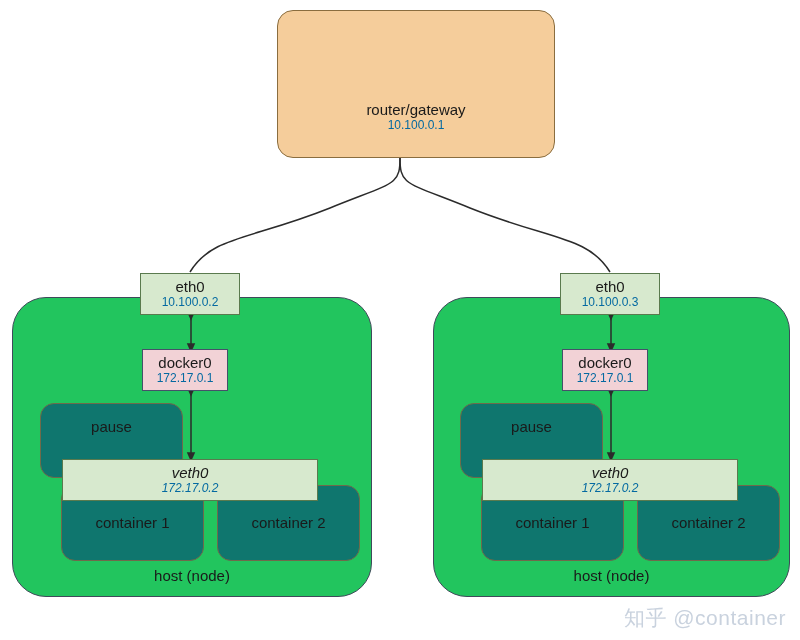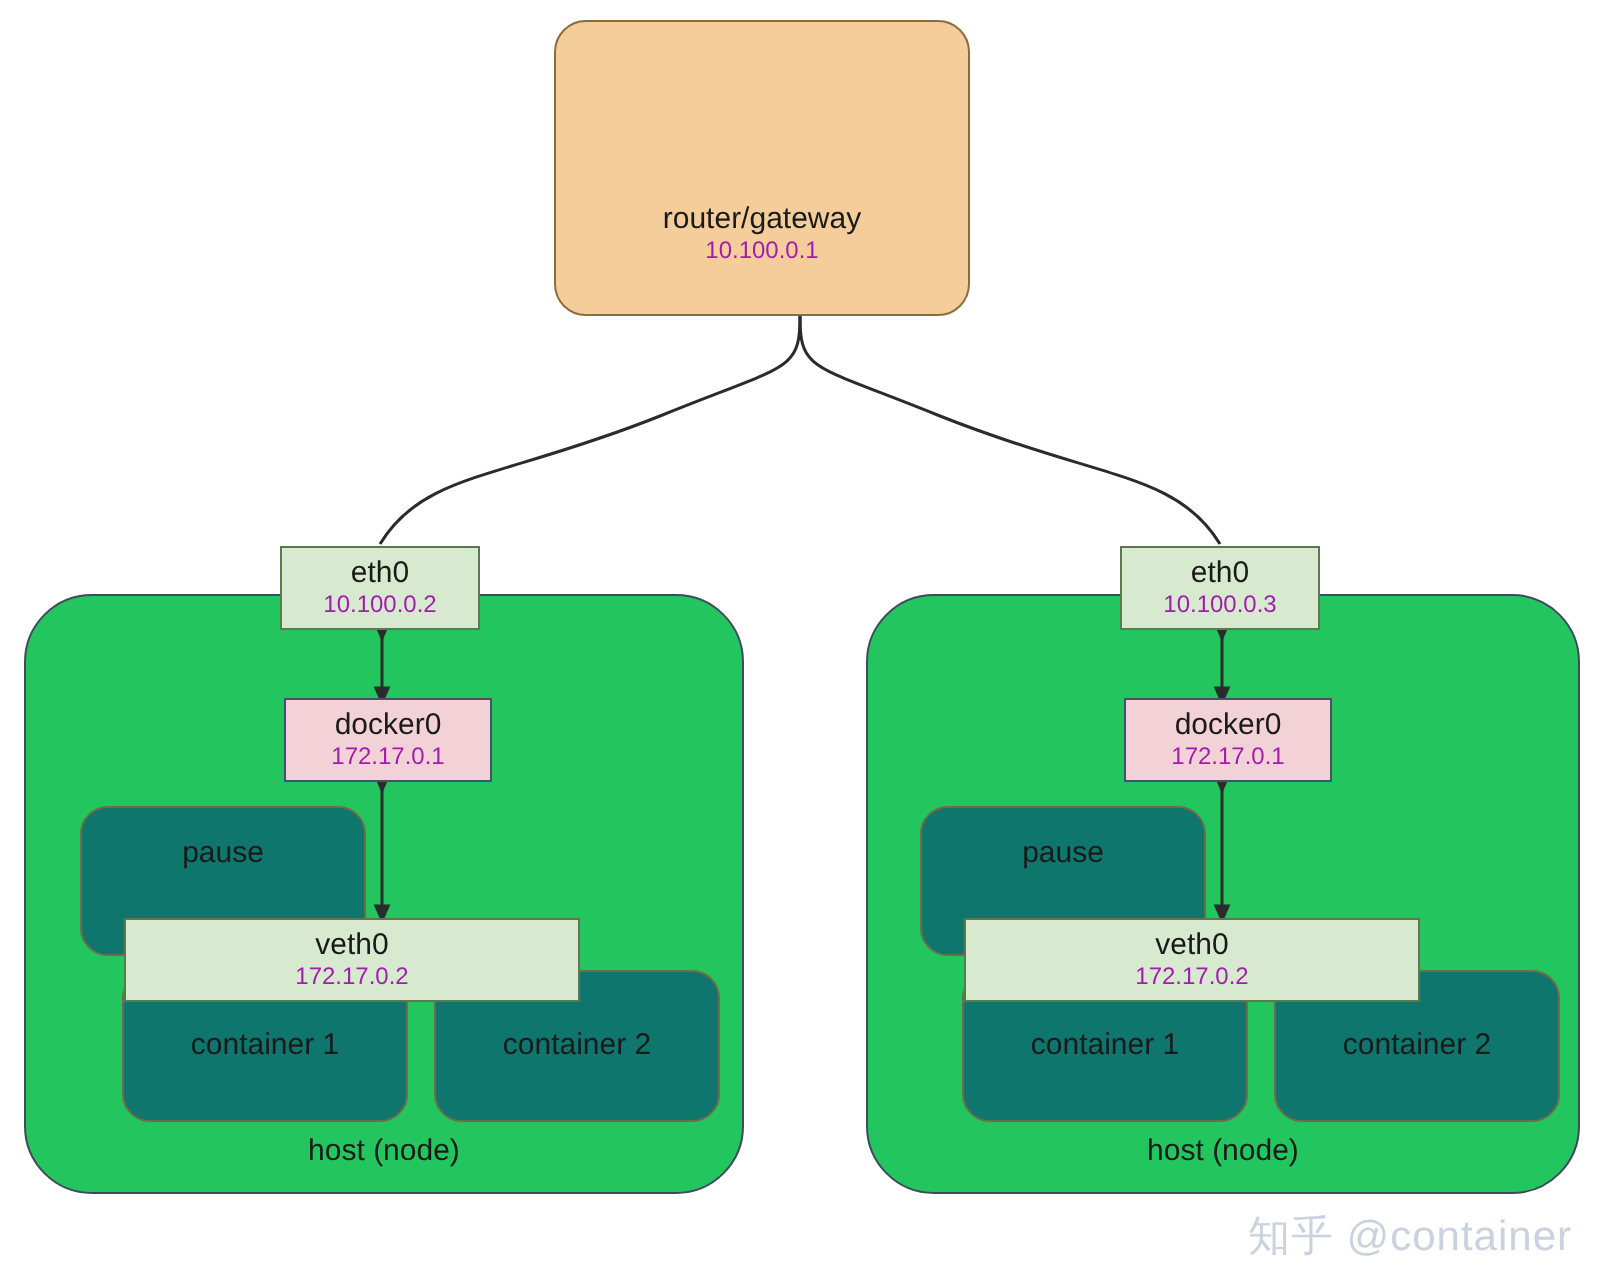--- a/index.html
+++ b/index.html
@@ -29,30 +29,30 @@
     text-align: center;
     line-height: 1.15;
   }
   .box .title {
     font-size: 15px;
     color: #1a1a1a;
     white-space: nowrap;
   }
   .box .sub {
     font-size: 12px;
-    color: #a21caf;
+    color: #0369a1;
     white-space: nowrap;
     margin-top: 1px;
   }
 
   
   .router {
     left: 277px;
     top: 10px;
-    width: 208px;
+    width: 278px;
     height: 148px;
     background: #f5cd9b;
     border: 1.6px solid #8a6d3f;
     border-radius: 16px;
     justify-content: flex-end;
     padding-bottom: 24px;
   }
 
   
   .host {
@@ -87,22 +87,22 @@
     border: 1.4px solid #46506a;
   }
   
   .yellow {
     background: #0f766e;
     border: 1.4px solid #6f6a4a;
     border-radius: 14px;
   }
 
   .eth0   { width: 100px; height: 42px; }
-  .docker { width:  104px; height: 42px; }
-  .veth   { width: 228px; height: 42px; z-index: 5; }
+  .docker { width:  86px; height: 42px; }
+  .veth   { width: 256px; height: 42px; z-index: 5; font-style: italic; }
   .pause  { width: 143px; height: 75px; justify-content: flex-start; padding-top: 14px; }
   .ctr    { width: 143px; height: 76px; justify-content: center; margin-left: 21px; }
 
   
   #wires {
     position: absolute;
     left: 0; top: 0;
     width: 800px; height: 640px;
     pointer-events: none;
     z-index: 4;

